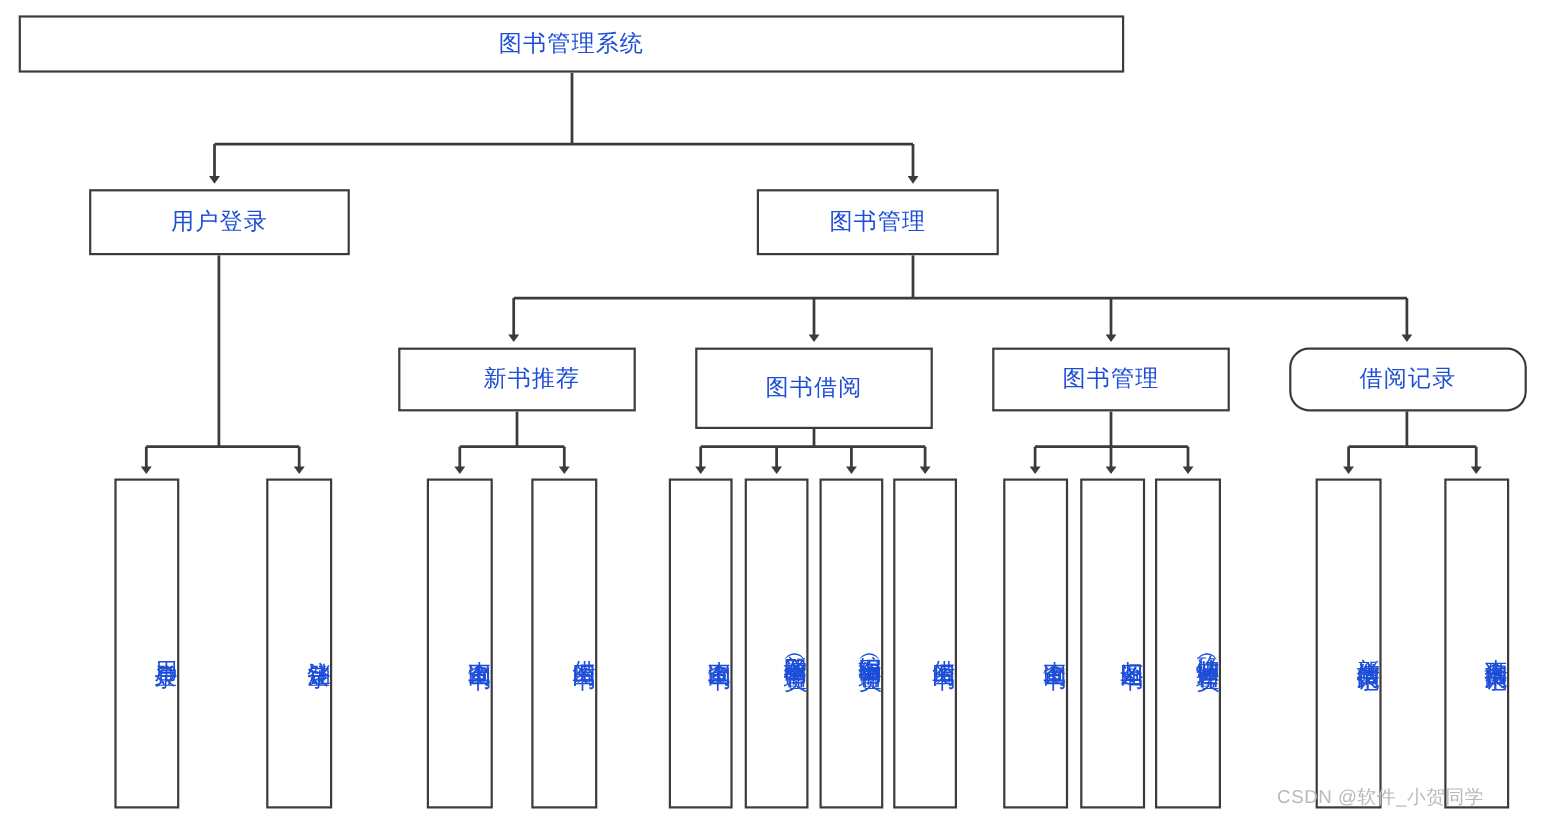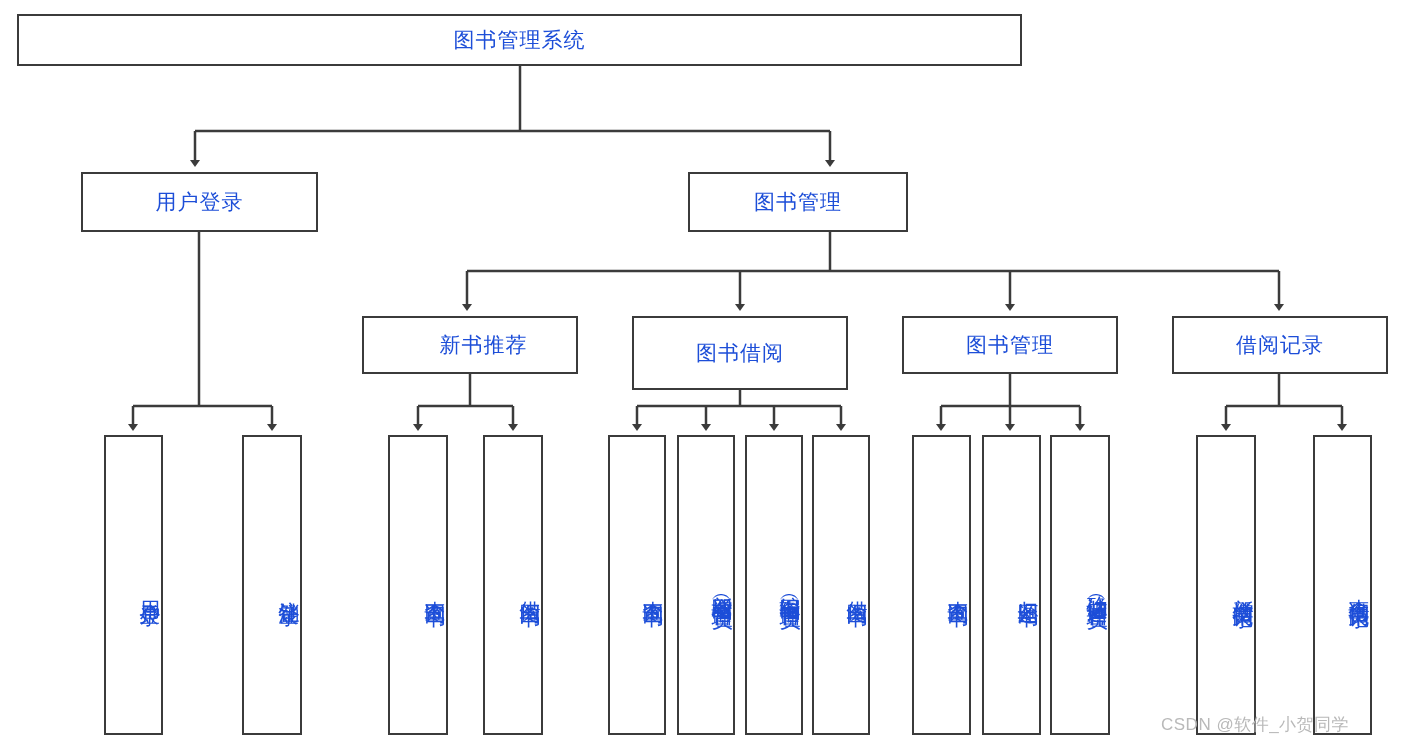--- a/index.html
+++ b/index.html
@@ -135,21 +135,21 @@
 
   <div class="node h" style="left:362px; top:316px; width:216px; height:58px;padding-left:27px;">
     <span>新书推荐</span>
   </div>
   <div class="node h" style="left:632px; top:316px; width:216px; height:74px;">
     <span>图书借阅</span>
   </div>
   <div class="node h" style="left:902px; top:316px; width:216px; height:58px;">
     <span>图书管理</span>
   </div>
-  <div class="node h" style="left:1172px; top:316px; width:216px; height:58px;">
+  <div class="node h" style="left:1172px; top:316px; width:216px; height:58px;border-radius:18px;">
     <span>借阅记录</span>
   </div>
 
   <div class="node v" style="left:104px; top:435px; width:59px; height:300px;">
     <span class="vtext">用户登录</span>
   </div>
   <div class="node v" style="left:242px; top:435px; width:60px; height:300px;">
     <span class="vtext">注销登录</span>
   </div>
 

